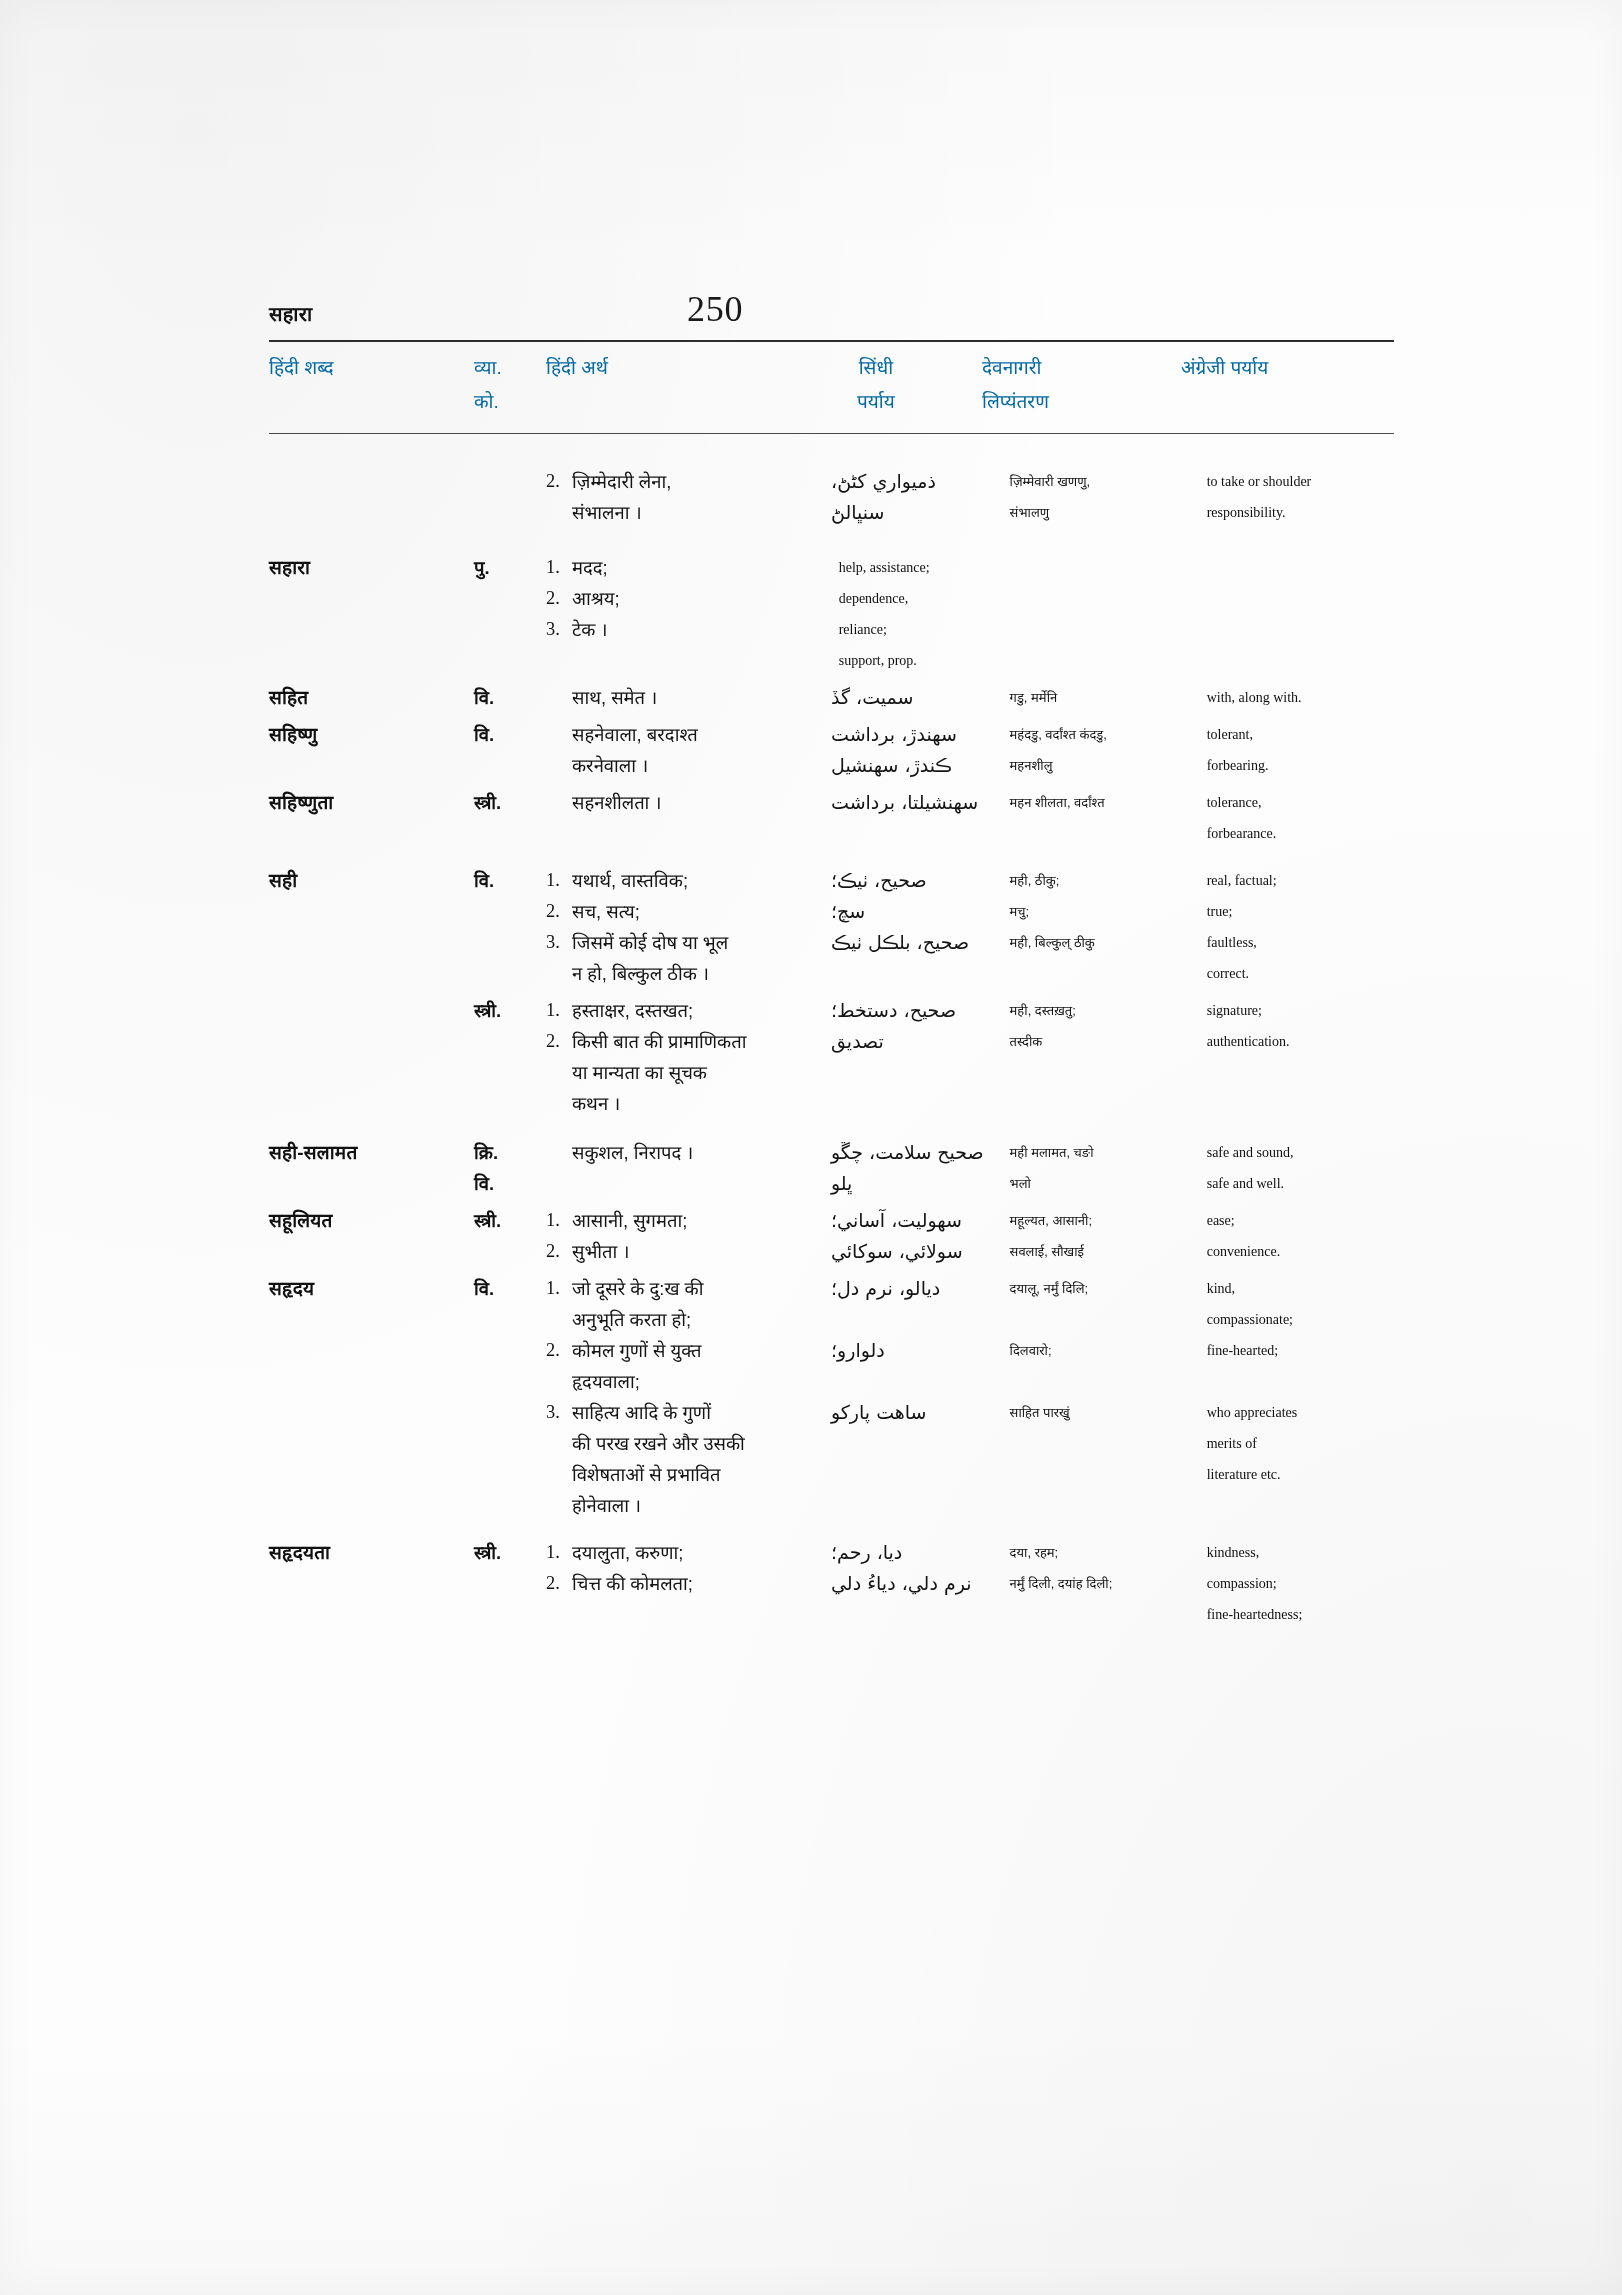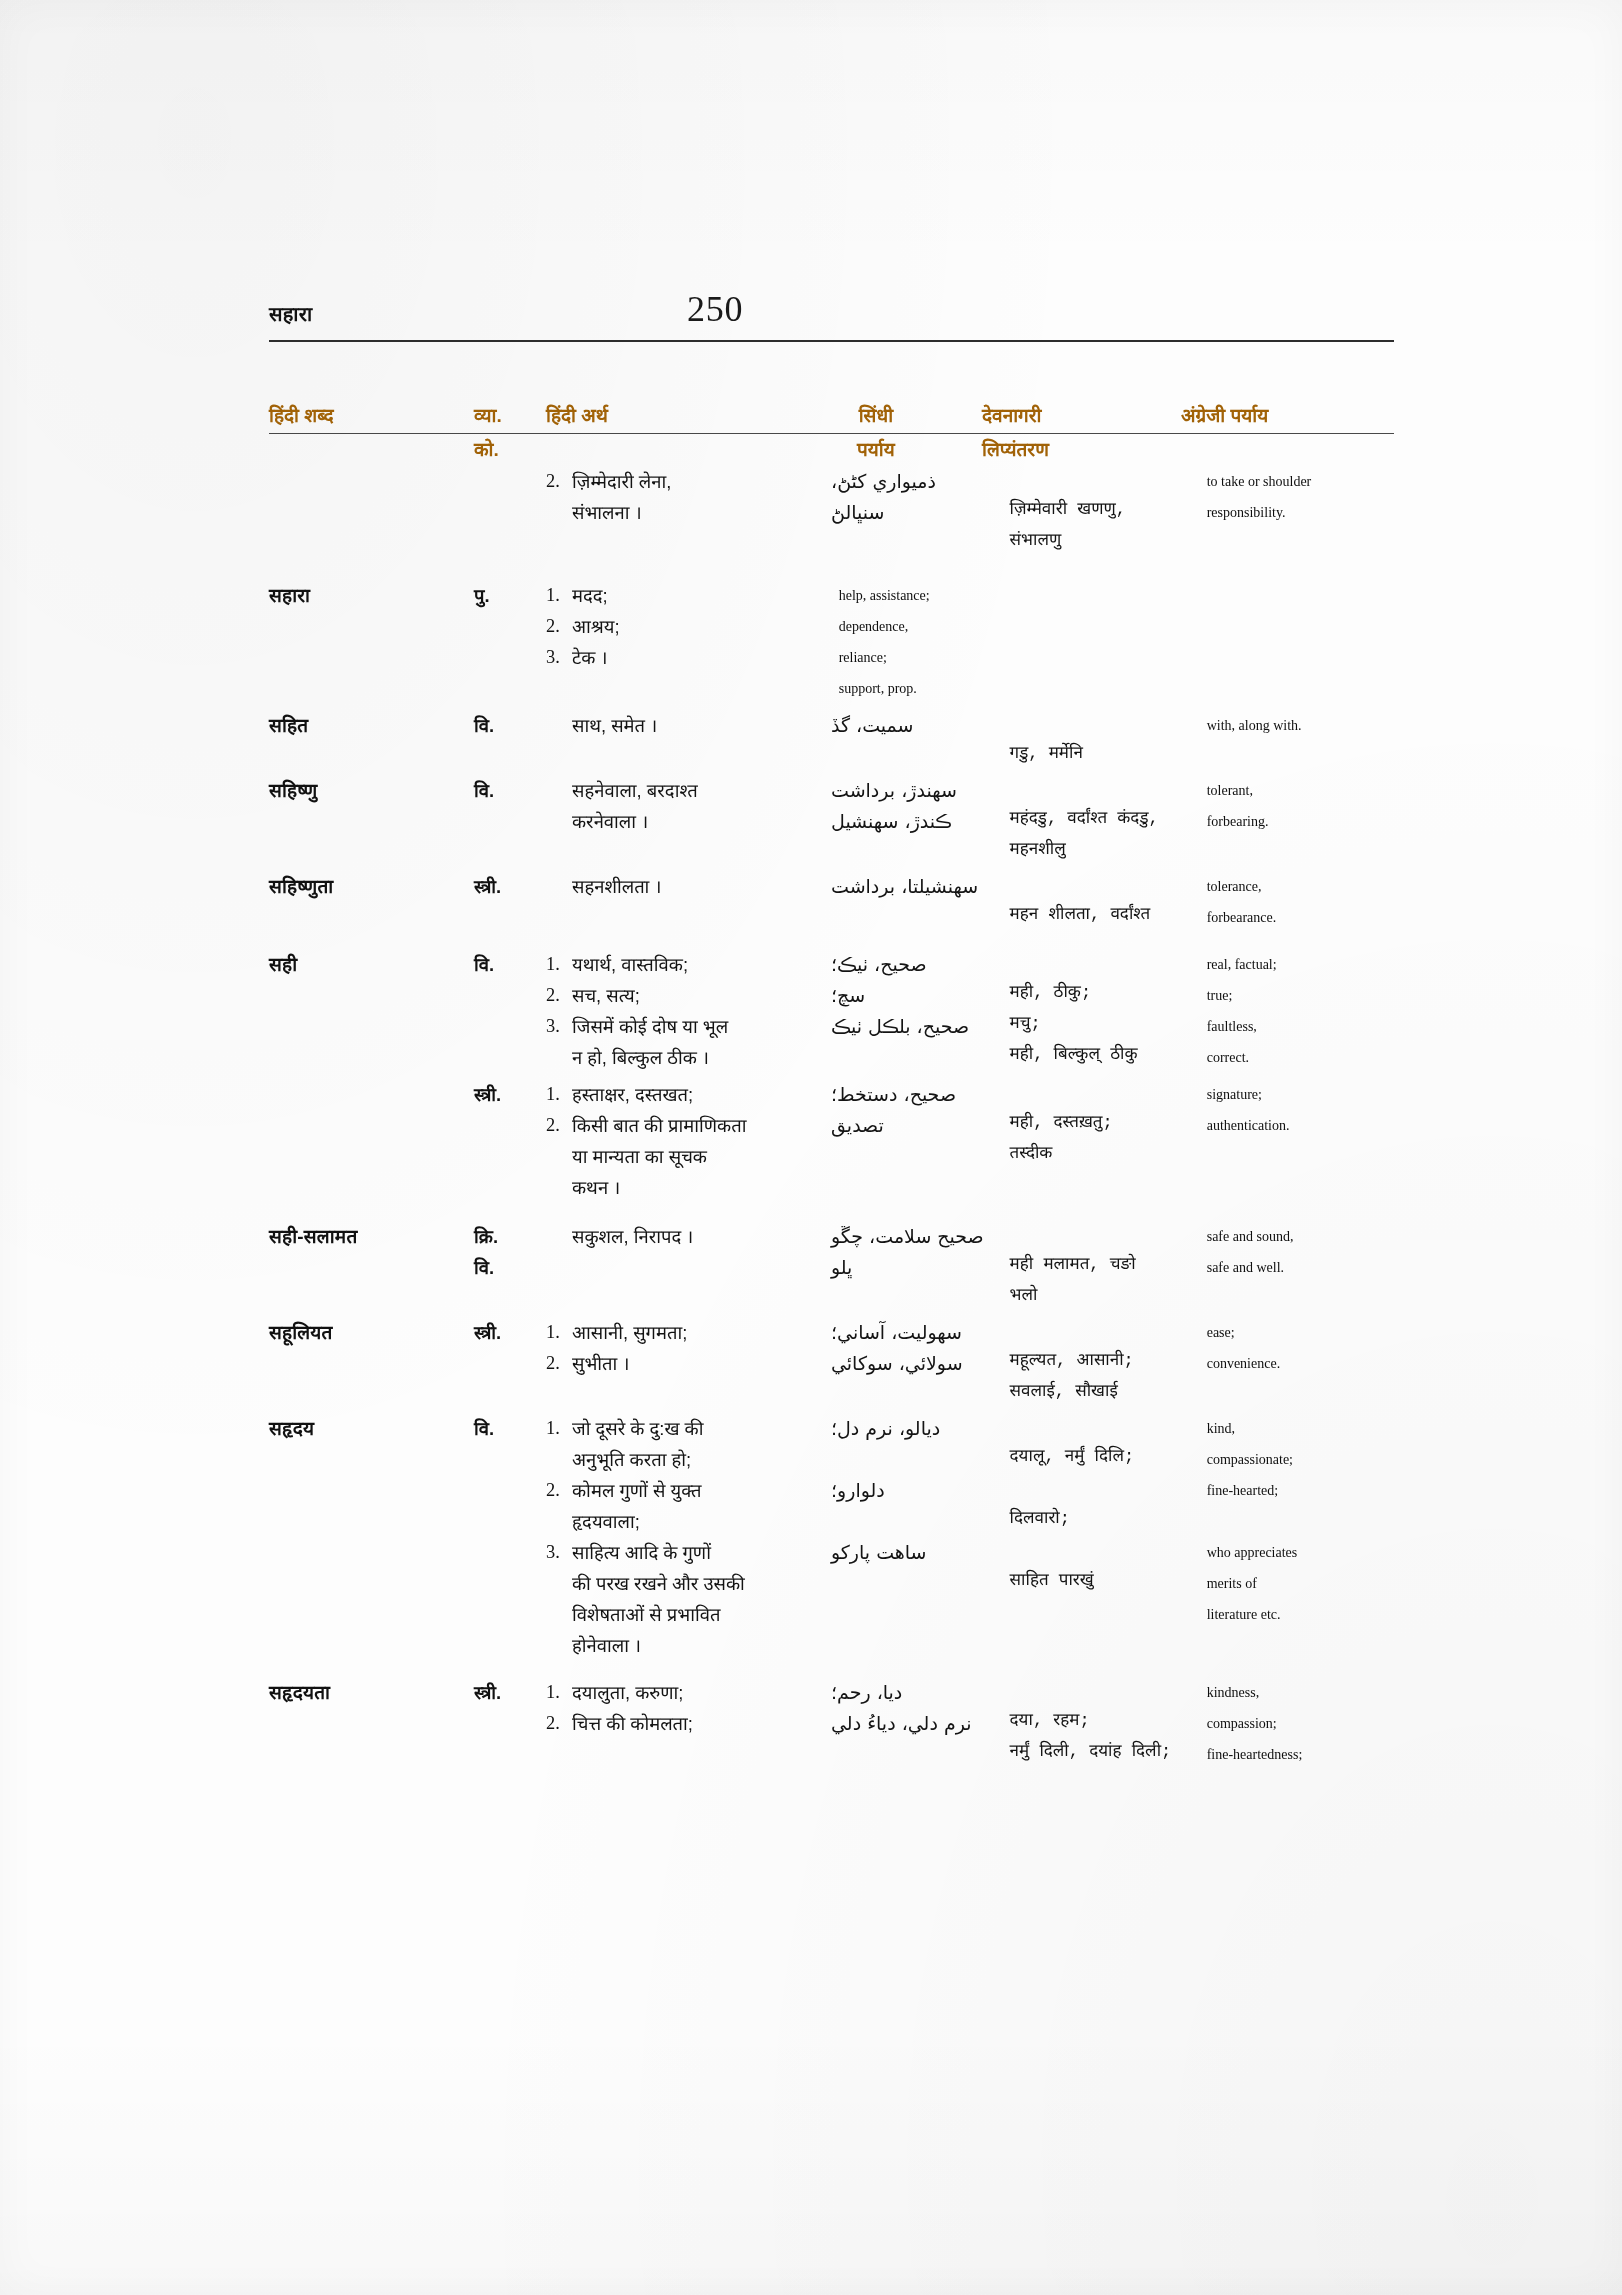--- a/index.html
+++ b/index.html
@@ -75,26 +75,25 @@
 
   
   .colhead {
     position: relative;
     height: 80px;
     padding-top: 10.7px;
   }
   .colhead .ch {
     position: absolute;
     font-family: "Liberation Sans", "DejaVu Sans", sans-serif;
-    font-weight: 700;
+    font-weight: 400;
     font-size: 19px;
     line-height: 34px;
-    color: #a16207;
+    color: #0369a1;
     white-space: pre-line;
-    margin-top: 48px;
   }
   .ch-word    { left: 0px;   top: 9.2px; }
   .ch-gram    { left: 205px; top: 9.2px; }
   .ch-mean    { left: 277px; top: 9.2px; }
   .ch-sindhi  { left: 588px; top: 9.2px; text-align: center; }
   .ch-deva    { left: 713px; top: 9.2px; }
   .ch-eng     { left: 912px; top: 9.2px; }
 
   
   .entries {
@@ -149,27 +148,26 @@
     direction: rtl;
     text-align: left;
     font-family: "DejaVu Sans", "Liberation Sans", sans-serif;
     font-size: 19px;
     line-height: 31px;
     color: #141414;
     padding-right: 3.1px;
     white-space: pre-line;
   }
   .c-deva {
-    font-family: Liberation Mono, monospace;
-    font-size: 17px;
+    font-family: Liberation Sans, sans-serif;
+    font-size: 13px;
     line-height: 31px;
     color: #131313;
     padding-left: 4.6px;
     white-space: pre-line;
-    margin-top: 28px;
   }
   .c-eng {
     font-family: "Liberation Serif", "DejaVu Serif", serif;
     font-size: 14px;
     line-height: 31px;
     color: #0f0f0f;
     padding-left: 7.7px;
     white-space: pre-line;
   }
 </style>

